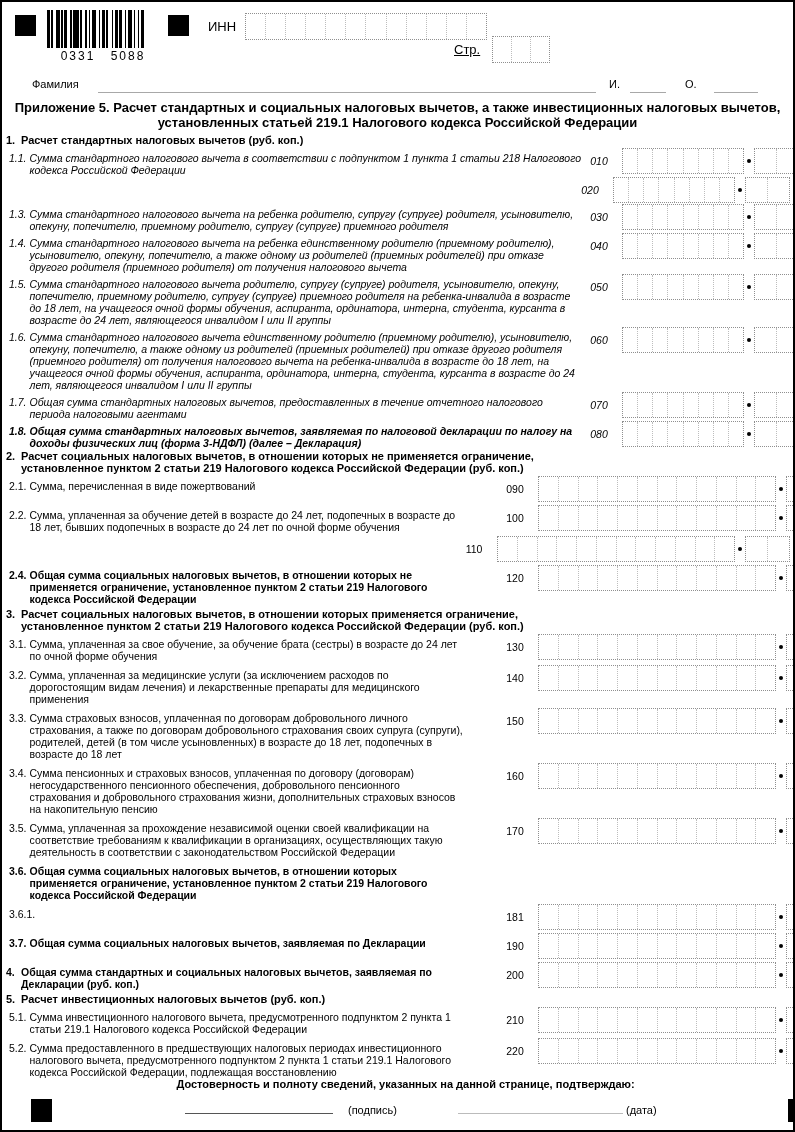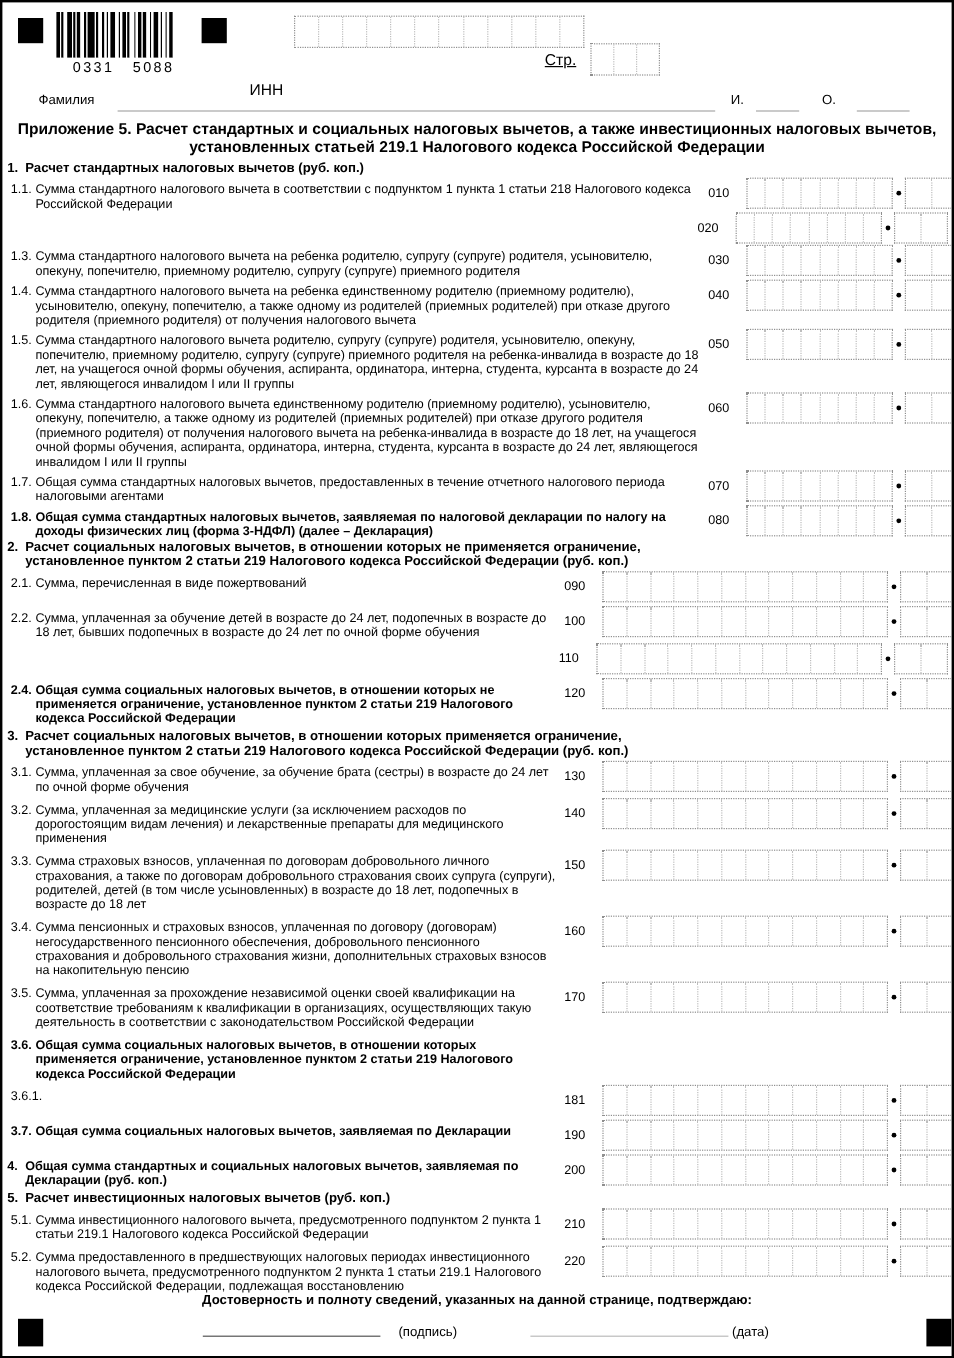--- a/index.html
+++ b/index.html
@@ -11,61 +11,61 @@
   
   .hdr { position:relative; height:96px; }
   .sq { position:absolute; width:21px; height:21px; background:#000; }
   .sq-tl { left:13px; top:13px; }
   .sq-t2 { left:166px; top:13px; }
   .barcode { position:absolute; left:45px; top:8px; width:110px; height:38px; display:flex; align-items:stretch; }
   .barcode div { height:100%; }
   .bc-digits { position:absolute; left:45px; top:47px; width:112px; text-align:center;
     font-size:12px; letter-spacing:2px; word-spacing:10px; }
   .lab { font-size:13px; }
-  .inn-lab { position:absolute; left:206px; top:17px;margin-top:48px; }
+  .inn-lab { position:absolute; left:206px; top:17px; }
   .cellbox { display:flex; border:1px dotted #8f8f8f; box-sizing:border-box; background:#fff; }
   .cellbox .cell { flex:1; border-left:1px dotted #bdbdbd; }
   .cellbox .cell:first-child { border-left:none; }
   .inn-box { position:absolute; left:243px; top:11px; width:242px; height:27px; }
   .str-lab { position:absolute; left:452px; top:40px;text-decoration:underline; }
   .str-box { position:absolute; left:490px; top:34px; width:58px; height:27px; }
   .fam-lab { position:absolute; left:30px; top:76px; font-size:11px; }
   .uline { position:absolute; border-bottom:1px solid #a8a8a8; height:14px; }
   .fam-line { left:96px; top:76px; width:498px; }
   .io-lab { position:absolute; top:76px; font-size:11px; }
   .i-lab { left:607px; } .i-line { left:628px; top:76px; width:36px; }
   .o-lab { left:683px; } .o-line { left:712px; top:76px; width:44px; }
   
   .title { margin:2px 8px 4px 8px; text-align:center; font-weight:bold; font-size:13px; line-height:15px; }
   
   .rows { padding:0 3px 0 4px; }
   .row { display:flex; align-items:flex-start; }
-  .row.narrow { margin-bottom:1px; }
-  .row.wide { margin-bottom:3px; }
+  .row.narrow { margin-bottom:1px;font-style:italic; }
+  .row.wide { margin-bottom:3px;gap:36px; }
   .row.section { margin-top:1px; margin-bottom:2px; }
   .itext { flex:none; display:flex; font-size:10.5px; line-height:12px; padding-top:4px; }
   .row.narrow .itext { width:578px; }
   .row.wide .itext { width:458px; }
   .row.section .itext { width:560px; padding-top:0; font-weight:bold; font-size:11px; line-height:12px; }
   .row.bold .itext { font-weight:bold; }
   .num { flex:none; min-width:16px; margin-left:3px; padding-right:3px; white-space:nowrap; }
   .row.section .num, .row.major .num { margin-left:0; min-width:12px; }
   .txt { flex:1; }
   .rgroup { margin-left:auto; display:flex; align-items:flex-start; }
   .code { flex:none; width:30px; margin-right:8px; padding-top:7px; text-align:center; font-size:10.5px; }
   .amt { display:flex; align-items:center; height:26px; }
   .box { border:1px dotted #8f8f8f; box-sizing:border-box; height:26px; display:flex; }
   .rub.n8 { width:122px; } .rub.n12 { width:238px; }
   .kop { width:45px; }
   .box .cell { flex:1; border-left:1px dotted #bdbdbd; }
   .box .cell:first-child { border-left:none; }
   .sep { width:10px; display:flex; justify-content:center; align-items:center; }
   .sep i { width:4px; height:4px; border-radius:50%; background:#000; }
   
-  .footer { position:absolute; left:0; right:0; bottom:6px; height:46px; }
+  .footer { position:absolute; left:16px; right:0; bottom:6px; height:46px; }
   .confirm { text-align:center; font-weight:bold; font-size:11px; }
   .sq-bl { left:13px; bottom:2px; top:auto; height:23px; }
   .sq-br { left:770px; bottom:2px; top:auto; height:23px; }
   .sig-line { left:167px; bottom:10px; width:148px; border-bottom:1px solid #555; }
   .sig-cap { position:absolute; left:330px; bottom:8px; font-size:11px; }
   .date-line { left:440px; bottom:10px; width:165px; border-bottom:1px solid #bbb; }
   .date-cap { position:absolute; left:608px; bottom:8px; font-size:11px; }
 </style>
 </head>
 <body>

